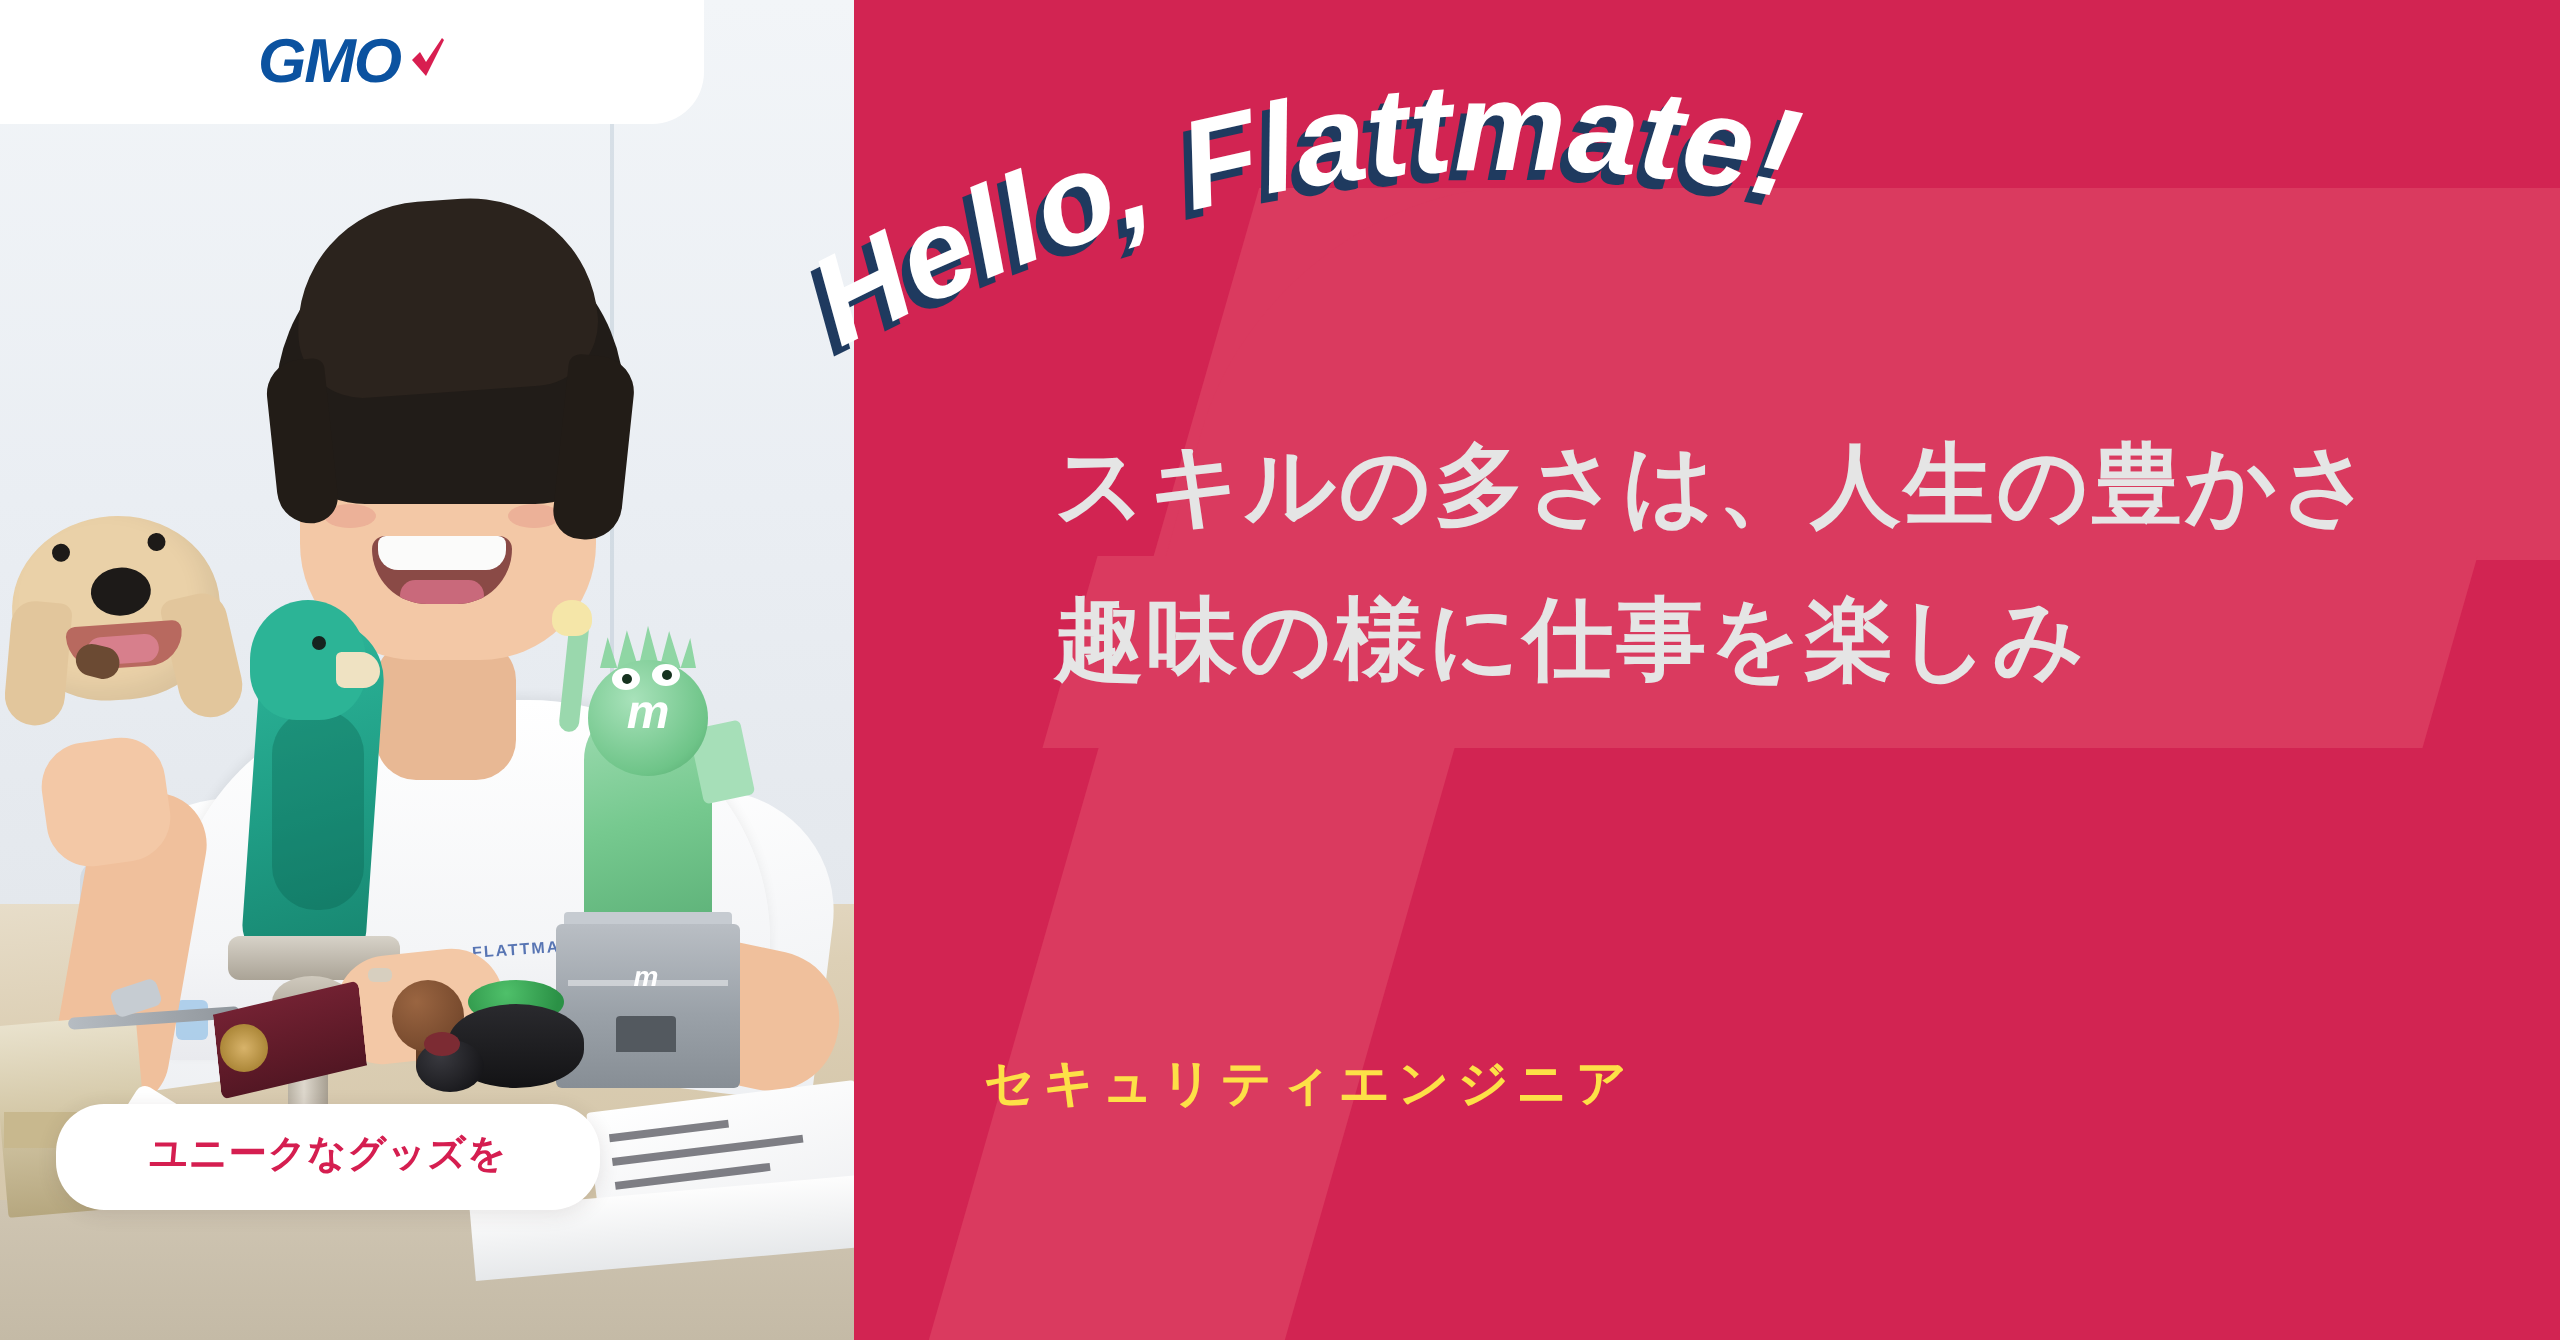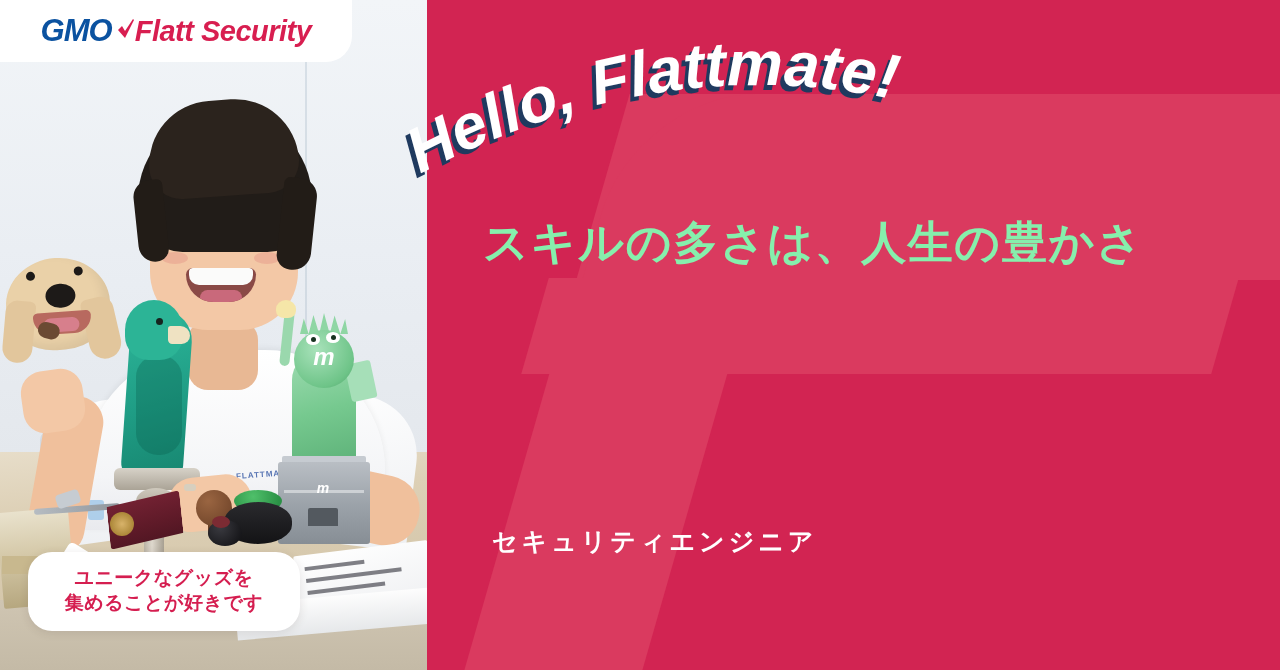--- a/index.html
+++ b/index.html
@@ -322,33 +322,34 @@
     position:absolute; left:412px; top:52px;
     width:530px; height:120px; z-index:6;
   }
   .hello svg{ display:block; overflow:visible; }
 
   
   .copy{
     position:absolute; left:483px; top:204px; z-index:6;
   }
   .copy-line{
-    color:#86efac;
+    color:#e5e5e5;
     font-size:45px; font-weight:bold;
     line-height:77px;
     letter-spacing:1.5px;
     white-space:nowrap;
     font-family:"DejaVu Sans","Liberation Sans",sans-serif;
+    margin-left:44px;
   }
 
   .byline{
     position:absolute; left:492px; top:528px; z-index:6;
   }
   .byline-role{
-    color:#ffffff; font-size:25px; font-weight:bold;
+    color:#fde047; font-size:25px; font-weight:bold;
     letter-spacing:4px; line-height:1.15; margin-bottom:16px;
     font-family:"DejaVu Sans","Liberation Sans",sans-serif;
   }
   .byline-name{
     color:#ffffff; font-size:30px; font-weight:bold;
     letter-spacing:2px; line-height:1.15;
     font-family:"DejaVu Sans","Liberation Sans",sans-serif;
   }
 </style>
 </head>
@@ -456,21 +457,20 @@
   </div>
 
   <div class="logo-card">
     <div class="logo-wrap">
       <span class="logo-gmo">GMO</span>
       <span class="logo-check">
         <svg width="16" height="20" viewBox="0 0 16 20">
           <path d="M0 11 L4 7 L7 12 L15 0 L16 1 L7 19 Z" fill="#D81E50"></path>
         </svg>
       </span>
-      <span class="logo-flatt">Flatt Security</span>
     </div>
   </div>
 
   <div class="red-panel">
     <div class="wm wm-stem"></div>
     <div class="wm wm-arm"></div>
     <div class="wm wm-bar"></div>
   </div>
 
   <div class="hello">
@@ -482,25 +482,25 @@
         <textPath href="#arcpath" startOffset="0"><tspan>Hello, Flattmate!</tspan></textPath>
       </text>
       <text font-family="'Liberation Sans','DejaVu Sans',sans-serif" font-size="63" font-weight="bold" font-style="italic" fill="#FFFFFF" letter-spacing="0">
         <textPath href="#arcpath" startOffset="0"><tspan>Hello, Flattmate!</tspan></textPath>
       </text>
     </svg>
   </div>
 
   <div class="copy">
     <div class="copy-line">スキルの多さは、人生の豊かさ</div>
+    <div class="copy-line">趣味の様に仕事を楽しみ</div>
   </div>
 
   <div class="byline">
     <div class="byline-role">セキュリティエンジニア</div>
   </div>
 
   <div class="bubble-tail"></div>
   <div class="bubble">
     <div class="bubble-line">ユニークなグッズを</div>
-    <div class="bubble-line">集めることが好きです</div>
   </div>
 
 </div>
 
 </body></html>

